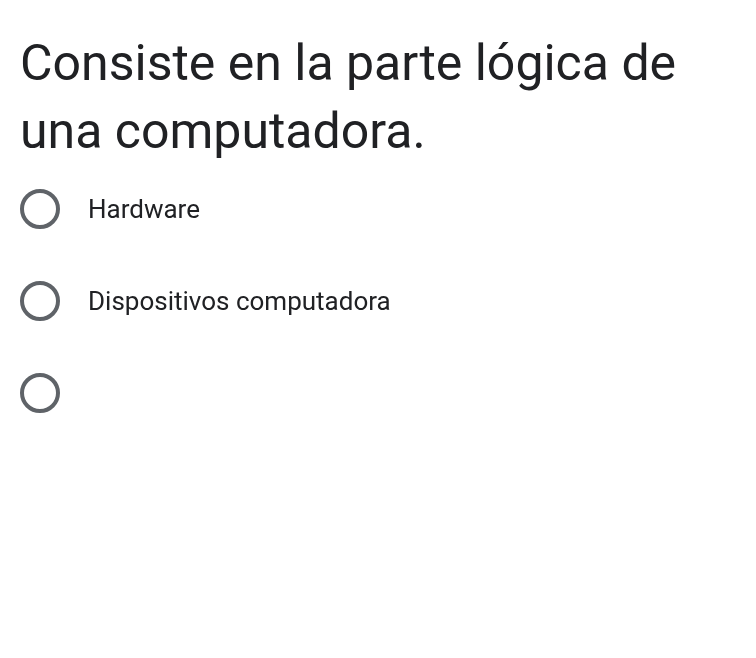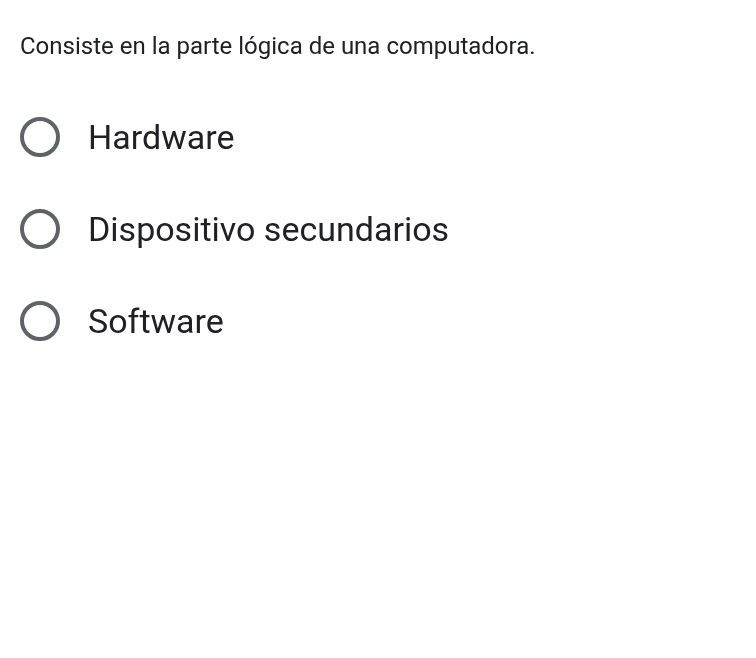--- a/index.html
+++ b/index.html
@@ -8,24 +8,24 @@
       box-sizing: border-box;
     }
     body {
       font-family: 'Roboto', 'Helvetica Neue', Arial, sans-serif;
       background: #ffffff;
       padding: 30px 20px;
       width: 756px;
       color: #202124;
     }
     .question-text {
-      font-size: 24px;
+      font-size: 50px;
       line-height: 1.35;
       color: #202124;
-      margin-bottom: 55px;
+      margin-bottom: 24px;
       font-weight: 400;
     }
     .options {
       display: flex;
       flex-direction: column;
       gap: 52px;
     }
     .option {
       display: flex;
       align-items: center;
@@ -34,36 +34,35 @@
     }
     .radio {
       width: 40px;
       height: 40px;
       border: 4px solid #5f6368;
       border-radius: 50%;
       flex-shrink: 0;
       background: #ffffff;
     }
     .option-label {
-      font-size: 34px;
+      font-size: 26px;
       color: #202124;
       font-weight: 400;
     }
   </style>
 </head>
 <body>
 
 <div class="question-text">Consiste en la parte lógica de una computadora.</div>
 
 <div class="options">
   <div class="option">
     <div class="radio"></div>
     <span class="option-label">Hardware</span>
   </div>
   <div class="option">
     <div class="radio"></div>
-    <span class="option-label">Dispositivo secundarios</span>
+    <span class="option-label">Dispositivos computadora</span>
   </div>
   <div class="option">
     <div class="radio"></div>
-    <span class="option-label">Software</span>
   </div>
 </div>
 
 </body></html>

